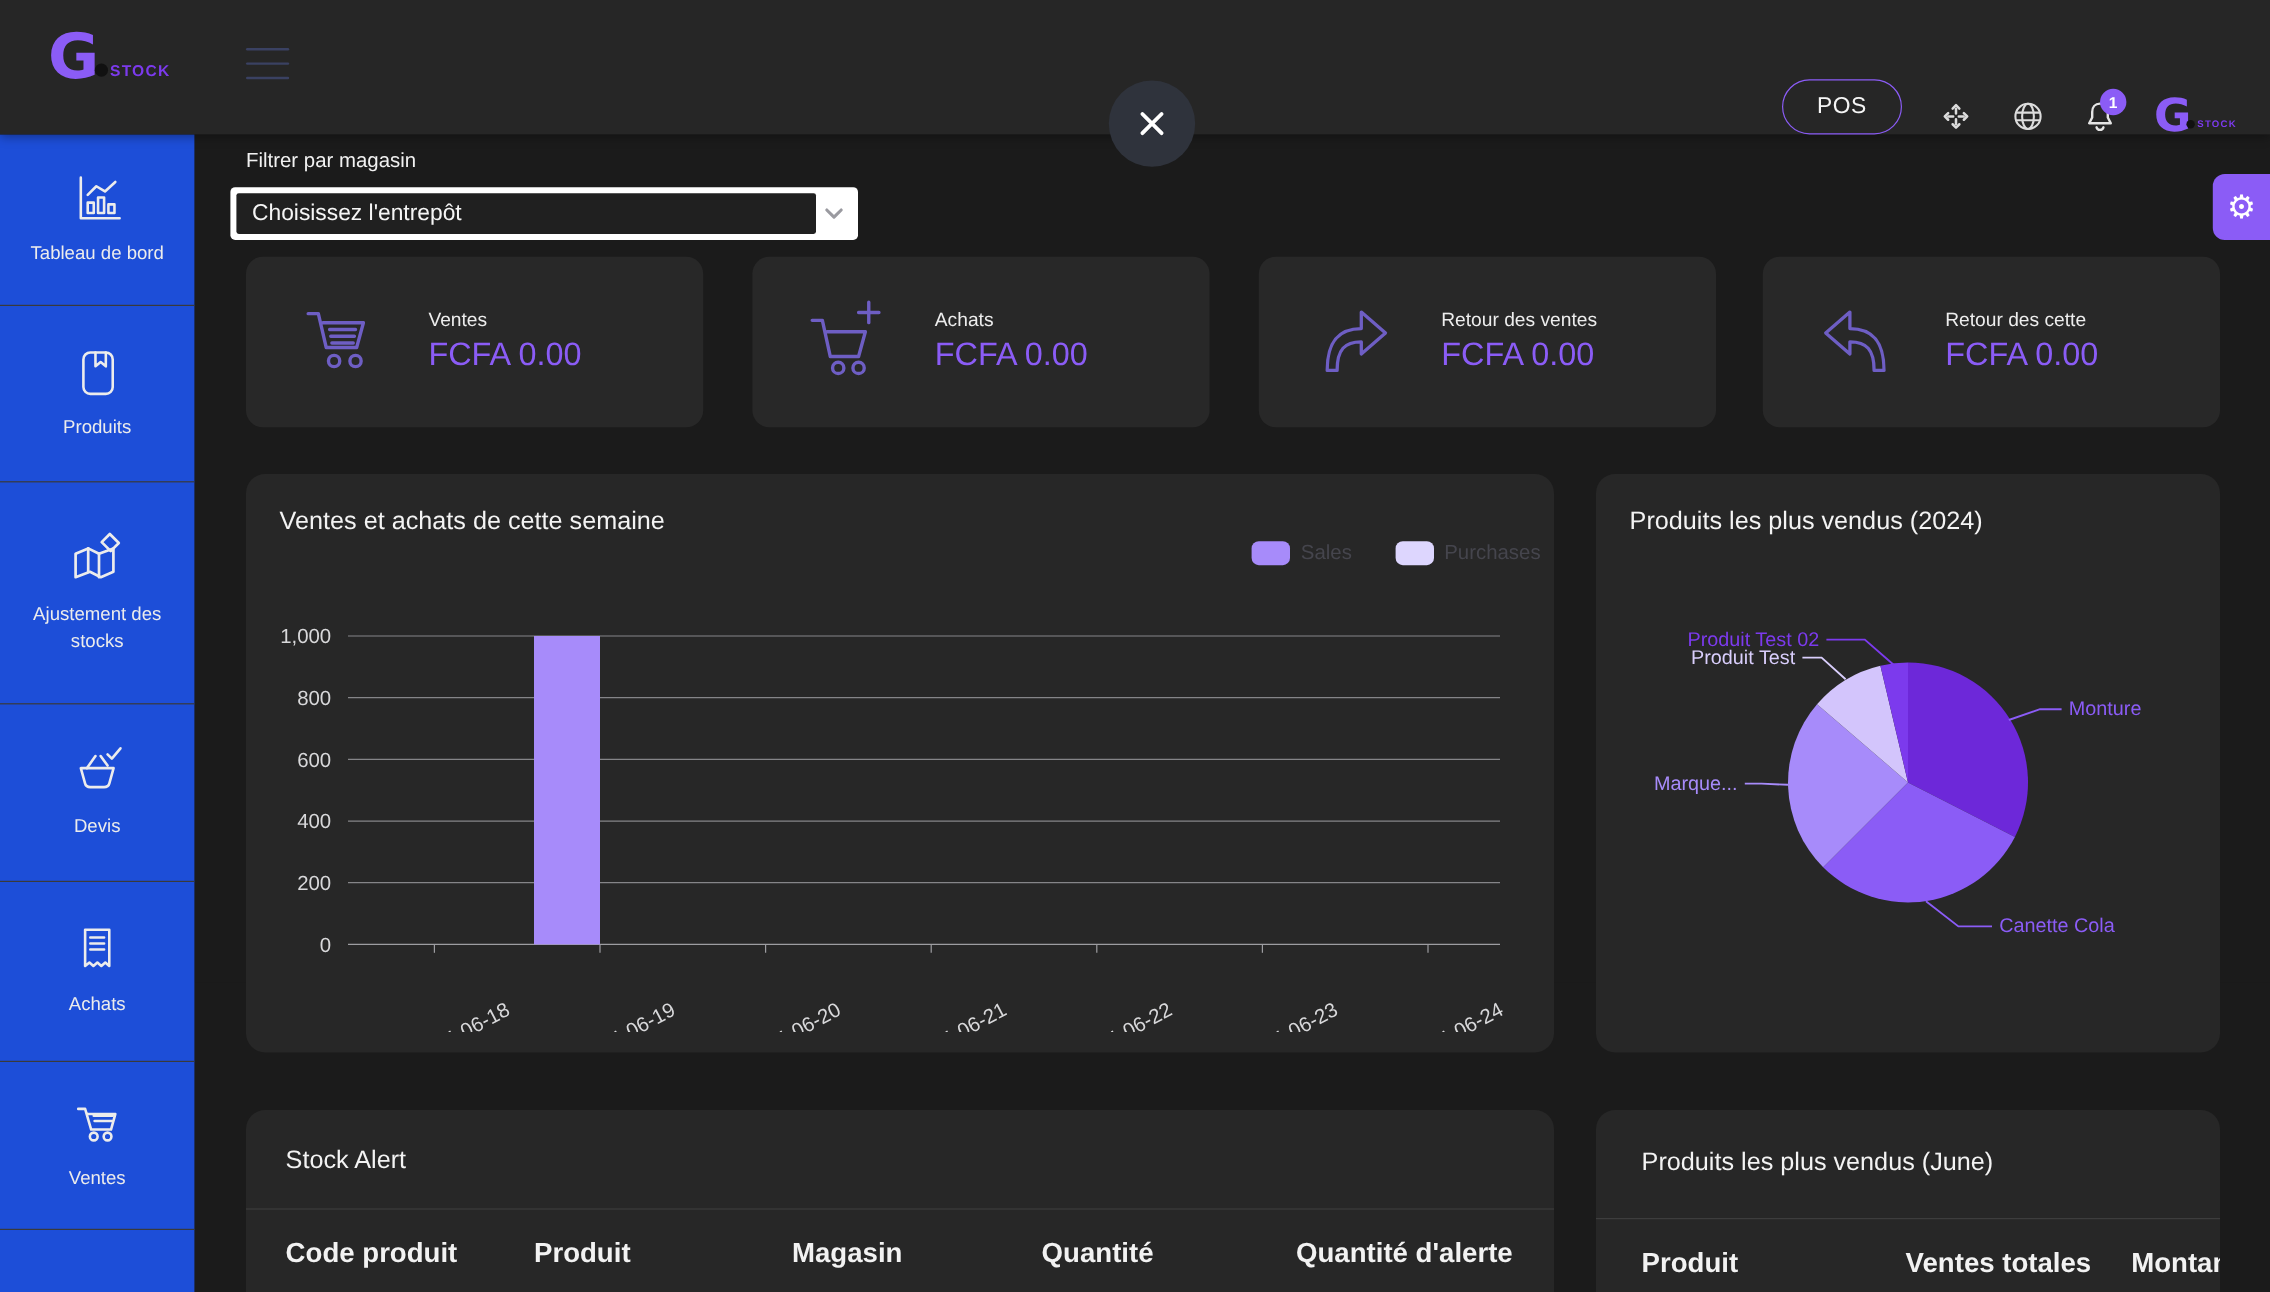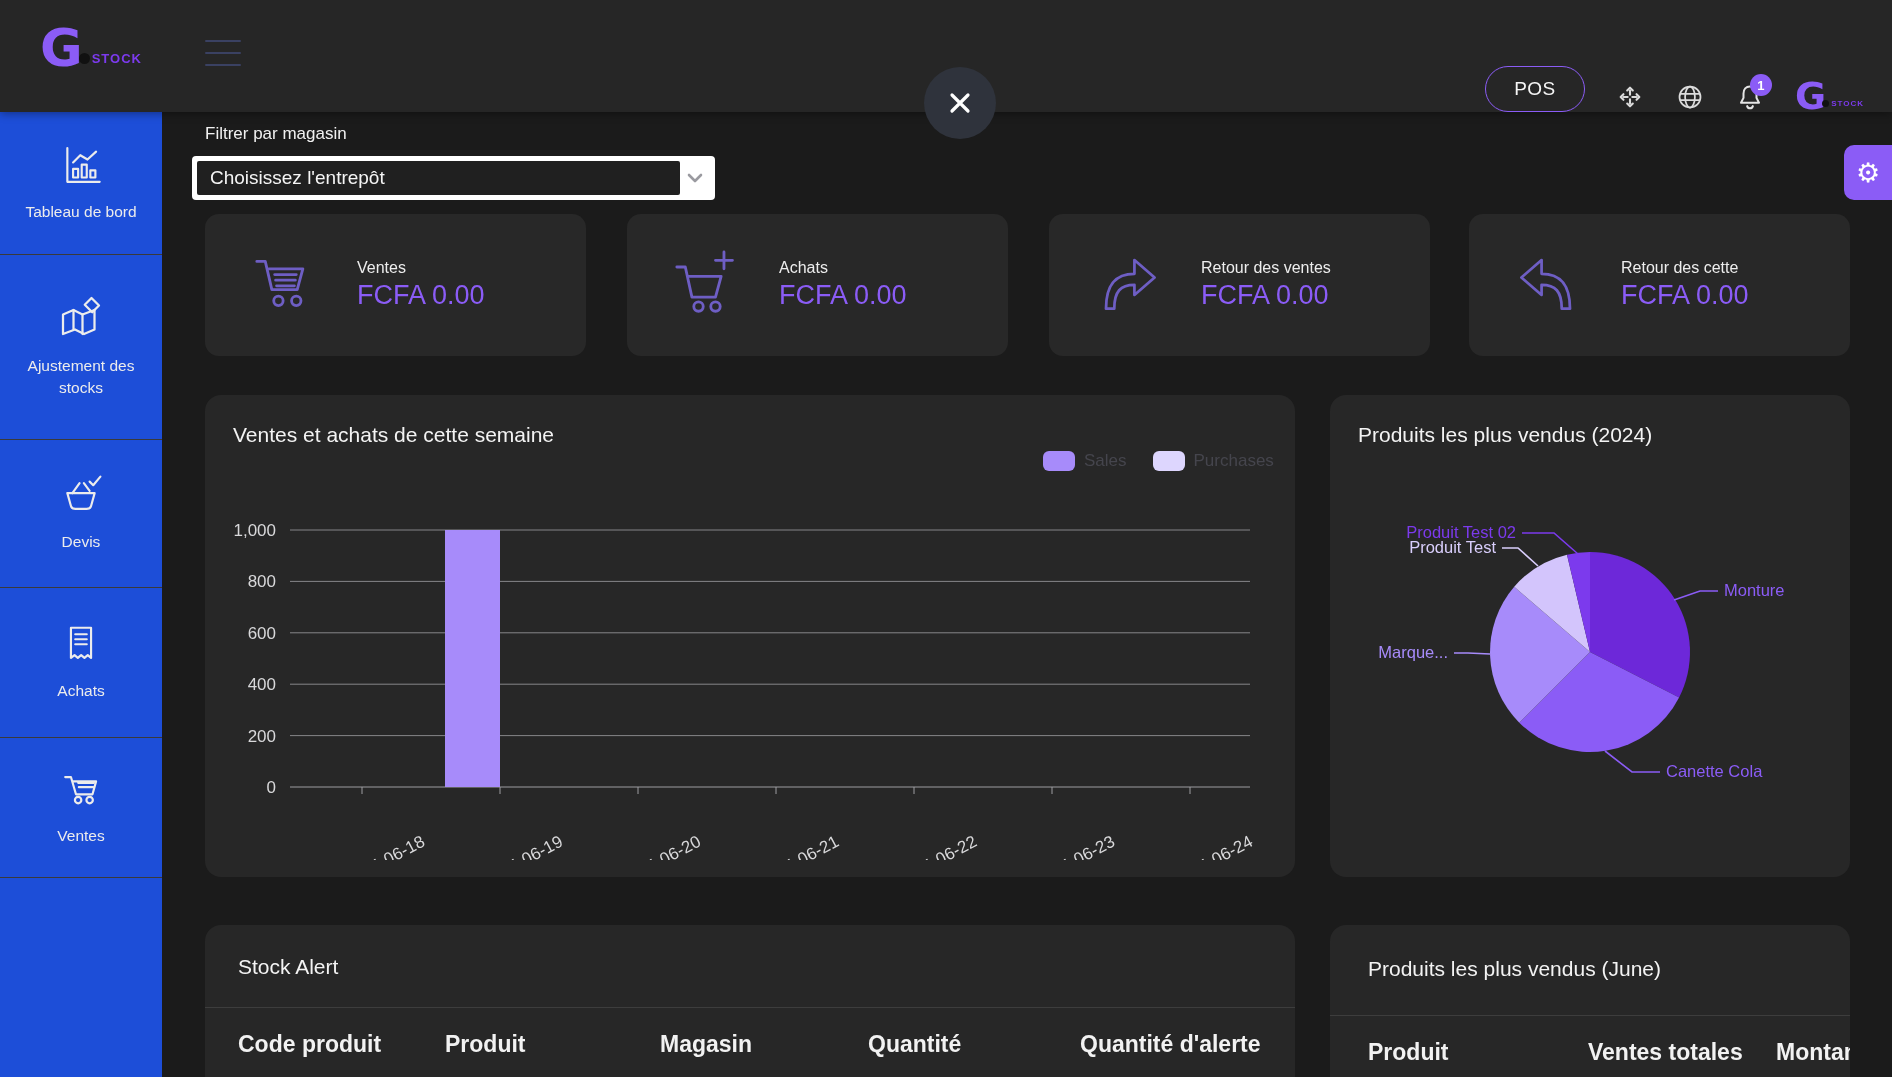--- a/index.html
+++ b/index.html
@@ -54,21 +54,21 @@
   .stat-value { font-size:27px; color:#8b5cf6; }
 
   .card { position:absolute; background:#272727; border-radius:16px; overflow:hidden; }
   .card-title { position:absolute; left:28px; top:28px; font-size:21px; color:#f3f3f3; }
 
   #sales-chart-card { left:43px; top:283px; width:1090px; height:482px; }
   #pie-card        { left:1168px; top:283px; width:520px; height:482px; }
   #stock-card      { left:43px; top:813px; width:1090px; height:280px; }
   #june-card       { left:1168px; top:813px; width:520px; height:280px; }
 
-  .legend { position:absolute; left:838px; top:56px; display:flex; align-items:center; gap:26px; }
+  .legend { position:absolute; left:838px; top:56px; display:flex; align-items:center; gap:36px; }
   .legend-item { display:flex; align-items:center; gap:9px; cursor:pointer;}
   .sw { width:32px; height:20px; border-radius:6px; display:inline-block; }
   .lg-label { font-size:17px; color:#45454d; }
 
   #bar-chart { position:absolute; left:0; top:105px; }
   #pie-chart { position:absolute; left:0; top:60px; }
   svg text { font-family:"Liberation Sans","DejaVu Sans",sans-serif; }
 
   .table-head { position:absolute; left:0; right:0; display:grid; padding:0 33px; }
   .th { font-size:23px; font-weight:bold; color:#f2f2f2; white-space:nowrap; }
@@ -132,20 +132,27 @@
 <div class="sidebar">
   <div class="side-item" style="height:143px">
     <svg width="46" height="46" viewBox="0 0 64 64">
       <path d="M13 7 V54 H58"></path>
       <rect x="21" y="36" width="7" height="12"></rect>
       <rect x="33" y="30" width="7" height="18"></rect>
       <rect x="45" y="38" width="7" height="10"></rect>
       <polyline points="21,27 31,17 41,23 53,12"></polyline>
     </svg>
     <span class="side-label">Tableau de bord</span>
+  </div>
+  <div class="side-item" style="height:147px">
+    <svg width="46" height="46" viewBox="0 0 64 64">
+      <rect x="16" y="8" width="34" height="48" rx="8"></rect>
+      <path d="M30 8 v16 l6 -5 6 5 V8"></path>
+    </svg>
+    <span class="side-label">Produits</span>
   </div>
   <div class="side-item" style="height:185px">
     <svg width="48" height="48" viewBox="0 0 64 64">
       <path d="M8 26 L22 20 L34 26 L50 20 V46 L36 52 L24 46 L8 52 Z"></path>
       <path d="M22 20 V46 M34 26 V52"></path>
       <path d="M46 4 l10 10 -9 9 -10 -10 Z"></path>
     </svg>
     <span class="side-label">Ajustement des stocks</span>
   </div>
   <div class="side-item" style="height:148px">

